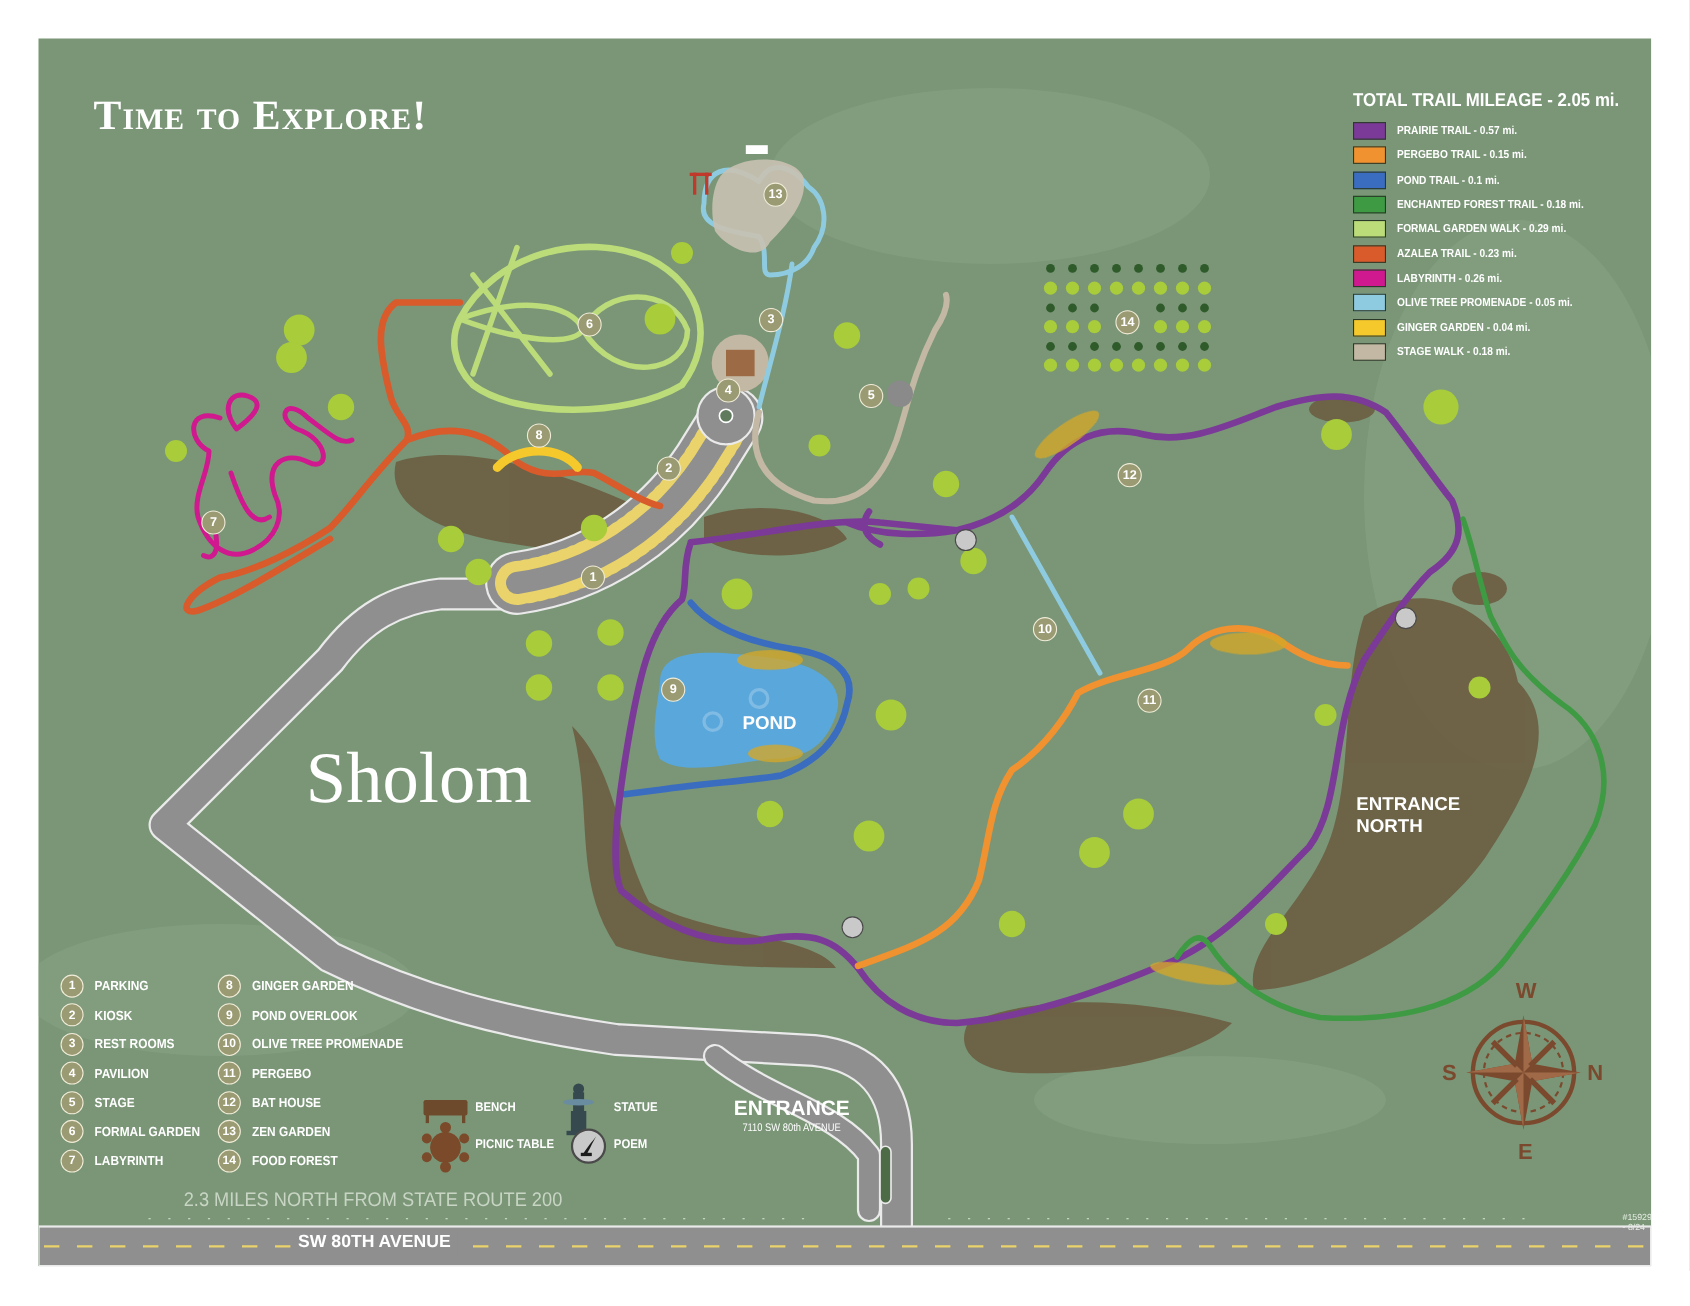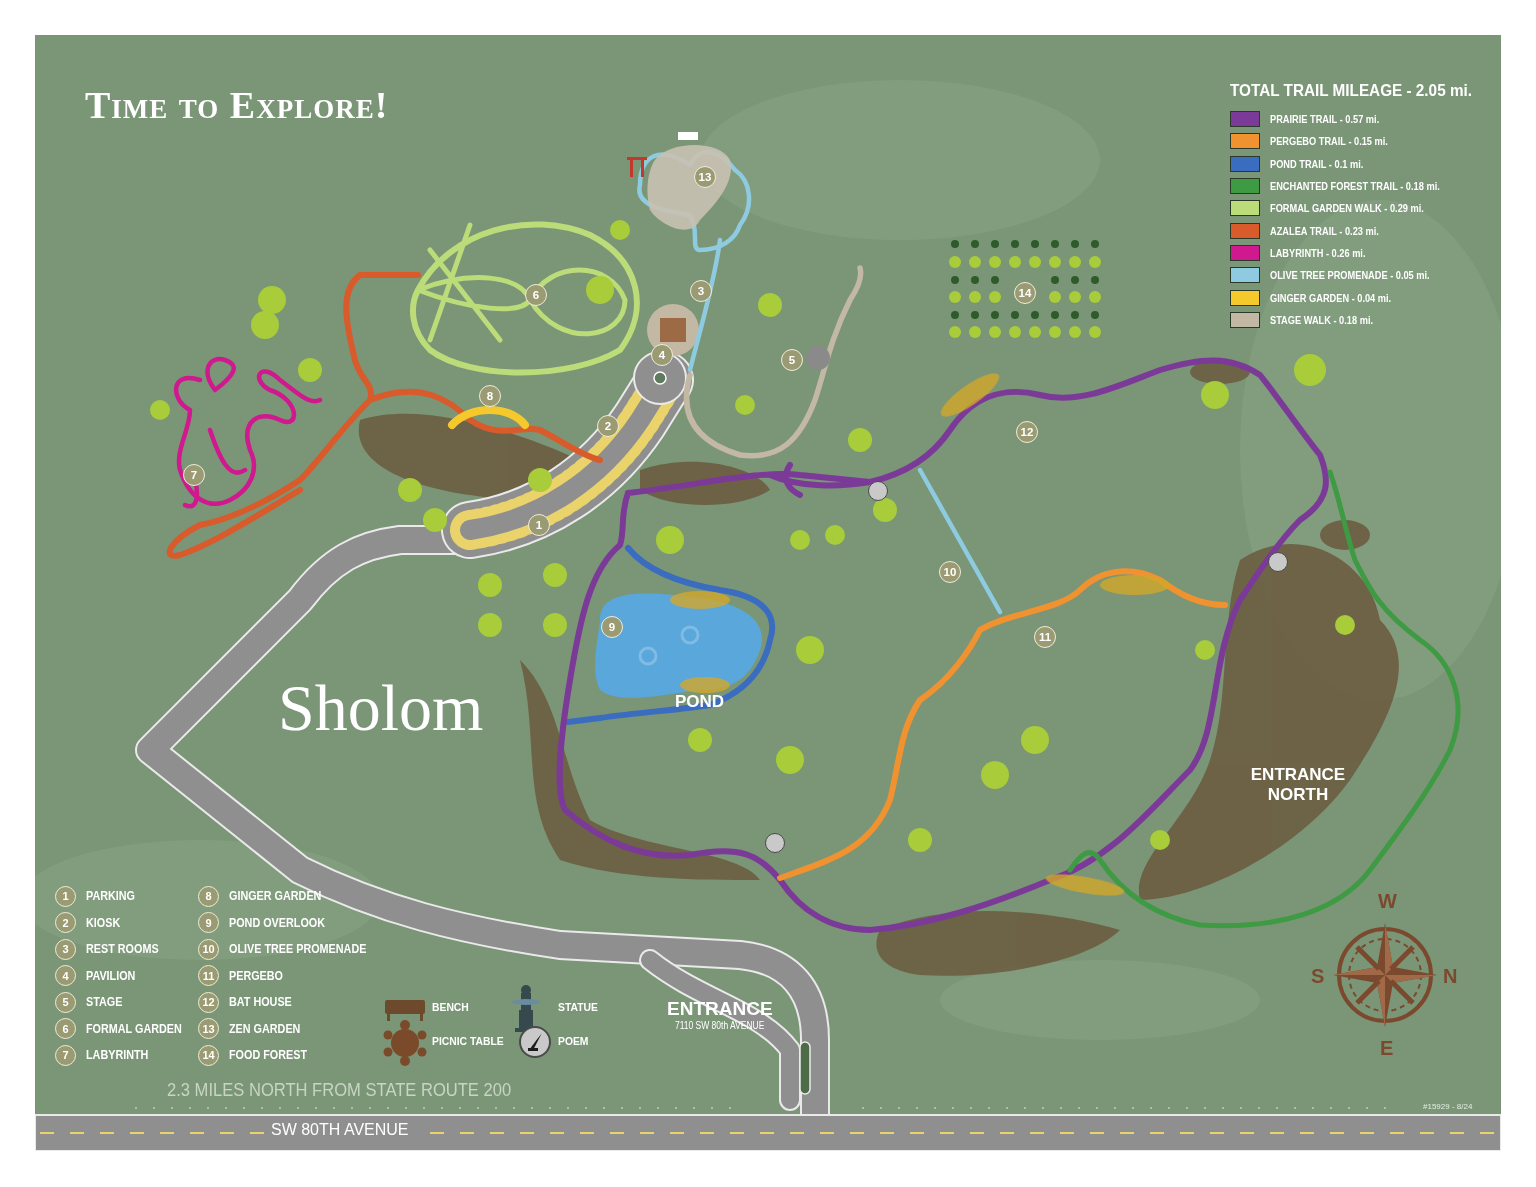--- a/index.html
+++ b/index.html
@@ -13,29 +13,29 @@
   .legend { position:absolute; left:1195px; top:34px; color:#fff;margin-top:12px; }
   .legend h3 { margin:0 0 7px 0; font-size:17px; font-weight:bold; font-family:"Liberation Sans", sans-serif; transform:scaleX(0.9); transform-origin:left; white-space:nowrap; }
   .legend .row { display:flex; align-items:center; height:22.3px; }
   .legend .sw { width:28px; height:14px; border:1.5px solid #2b3a28; margin-right:10px; }
   .legend .lbl { font-size:10.5px; font-weight:bold; white-space:nowrap; transform:scaleX(0.88); transform-origin:left; }
   .poi-list { position:absolute; color:#fff; font-size:12px; font-weight:bold; }
   .poi-list .row { display:flex; align-items:center; height:26.5px; }
   .num { width:21px; height:21px; border-radius:50%; background:#9a9a73; border:1.5px solid #f0ecd8; color:#fff; font-size:11px; font-weight:bold; display:flex; align-items:center; justify-content:center; box-sizing:border-box; flex:none; }
   .poi-list .lbl { margin-left:10px; white-space:nowrap; transform:scaleX(0.9); transform-origin:left; }
   .marker { position:absolute; width:22px; height:22px; border-radius:50%; background:#9a9a73; border:1.5px solid #f0ecd8; color:#fff; font-size:11.5px; font-weight:bold; display:flex; align-items:center; justify-content:center; box-sizing:border-box; }
-  .maplabel { position:absolute; color:#fff; font-weight:bold; text-align:center; line-height:1.2;margin-top:44px; }
+  .maplabel { position:absolute; color:#fff; font-weight:bold; text-align:left; line-height:1.2; }
   .sym-legend { position:absolute; color:#fff; font-size:11.5px; font-weight:bold; }
   .sym-legend .lbl { position:absolute; white-space:nowrap; transform:scaleX(0.9); transform-origin:left; }
   .entrance { position:absolute; left:632px; top:963px; color:#fff; }
   .entrance .h { font-size:19px; font-weight:bold; }
   .entrance .s { font-size:10px; transform:scaleX(0.85); }
   .directions { position:absolute; left:132px; top:1045px; color:#c8d5c4; font-size:18px; white-space:nowrap; transform:scaleX(0.92); transform-origin:left; }
-  .road-label { position:absolute; left:230px; top:1086px; color:#fff; font-size:16px; font-weight:normal; background:#8f8f8f; padding:0 6px; }
-  .code { position:absolute; left:1388px; top:1067px; color:#e5ece3; font-size:8px; }
+  .road-label { position:absolute; left:230px; top:1086px; color:#fff; font-size:16px; font-weight:bold; background:#8f8f8f; padding:0 6px; }
+  .code { position:absolute; left:1440px; top:1067px; color:#e5ece3; font-size:8px; }
   .compass-letter { position:absolute; color:#7b4a2e; font-weight:bold; font-size:20px; }
 </style>
 </head>
 <body>
 
 <div id="map">
   <svg class="base" width="1466" height="1116" viewBox="35 35 1466 1116">
 
     <g fill="#86a283" opacity="0.6">
       <ellipse cx="1380" cy="450" rx="140" ry="250"></ellipse>

